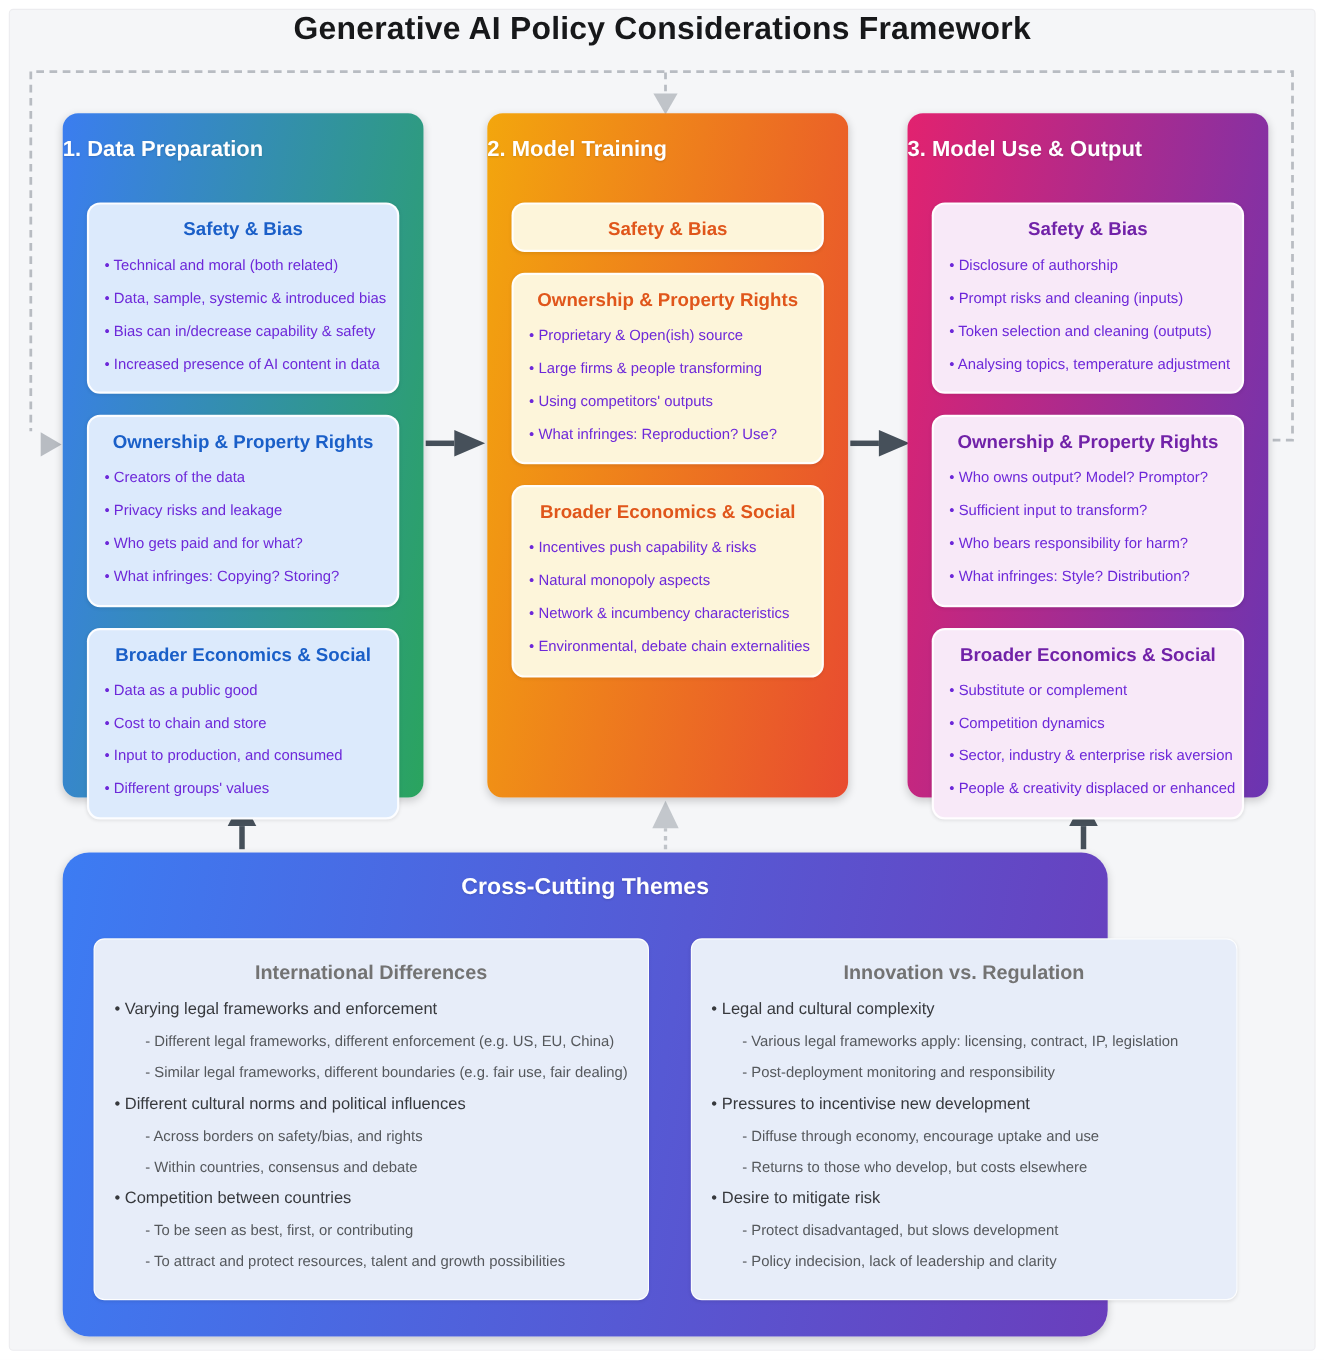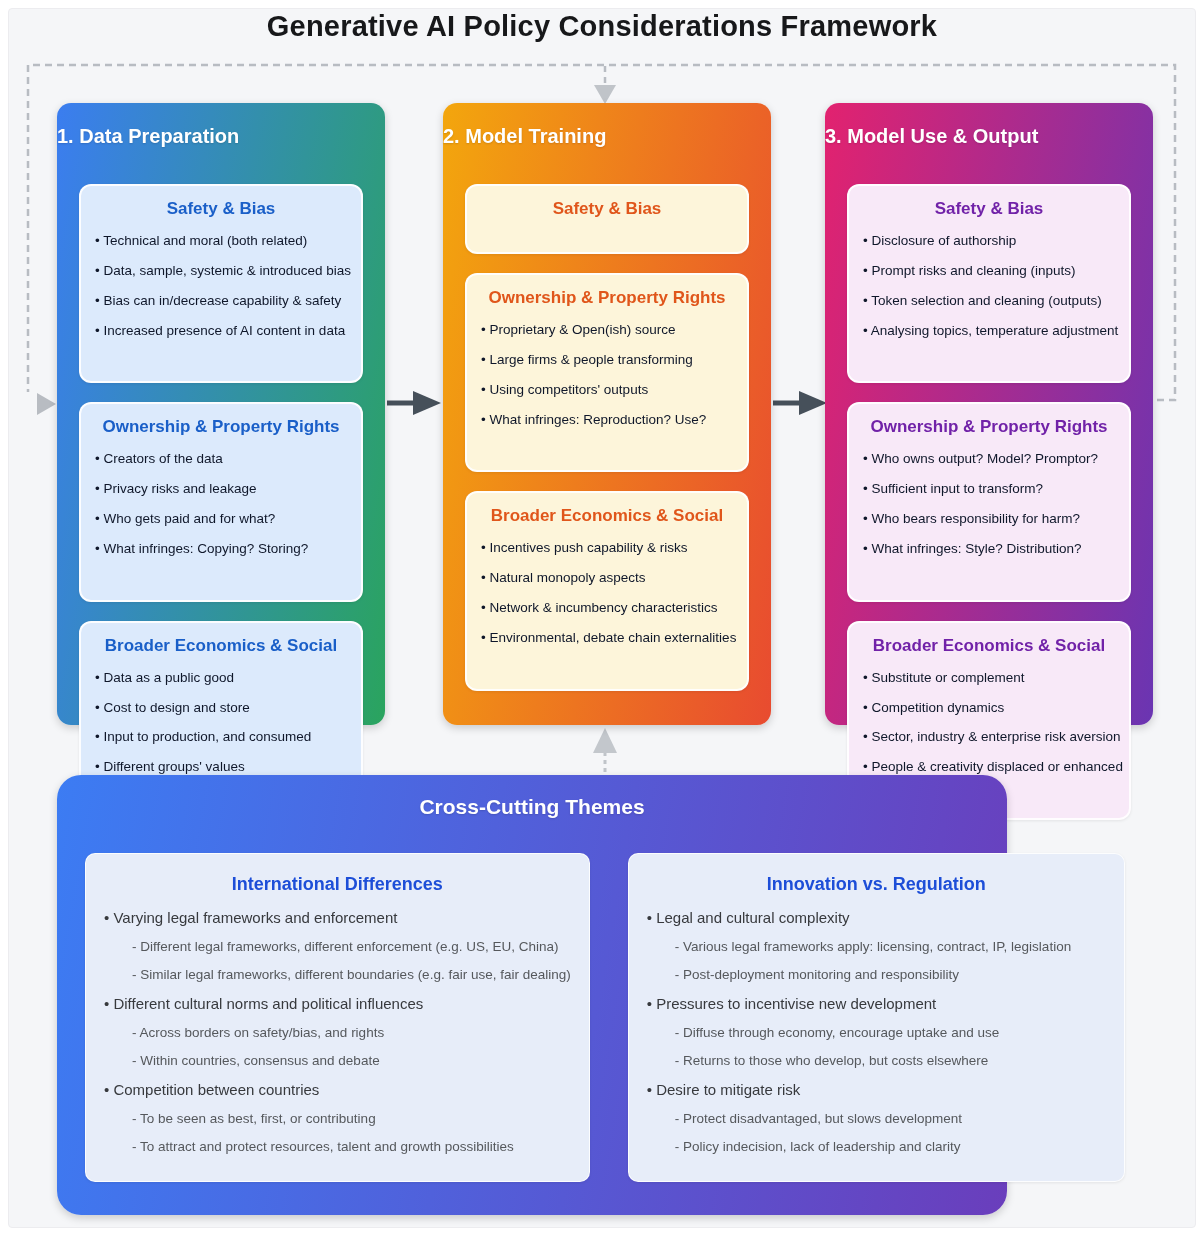--- a/index.html
+++ b/index.html
@@ -15,39 +15,39 @@
   .col { position:absolute; top:103px; width:328px; height:622px; border-radius:14px;
     box-shadow:0 3px 8px rgba(0,0,0,.18); }
   .col1 { left:57px;  background:linear-gradient(100deg, #3b7df0, #2aa45e); }
   .col2 { left:443px; background:linear-gradient(100deg, #f3a60d, #e84b30); }
   .col3 { left:825px; background:linear-gradient(100deg, #e2226f, #6a35b2); }
 
   .col-header { margin:22px 0 0; color:#ffffff; font-size:20px;
     font-weight:700; text-shadow:0 1px 2px rgba(0,0,0,.15); }
 
   .card { margin:0 22px 19px; background:var(--card-bg); border:2px solid rgba(255,255,255,.9);
-    border-radius:12px; padding:10px 12px 28px; box-shadow:0 1px 3px rgba(0,0,0,.08); }
+    border-radius:12px; padding:10px 12px 3px; box-shadow:0 1px 3px rgba(0,0,0,.08); }
   .card.first { margin-top:36px; }
   .col1 .card { --card-bg:#dceafc; --card-title:#1a5fc8; }
   .col2 .card { --card-bg:#fdf5da; --card-title:#e0561b; }
   .col3 .card { --card-bg:#f8e9f8; --card-title:#7122a8; }
 
   .card-title { text-align:center; font-weight:700; font-size:17px; margin:3px 0 5px; color:var(--card-title); }
   .card ul { list-style:none; margin:0; padding:0 0 0 2px; }
-  .card li { font-size:13.5px; line-height:1.1; color:#0f172a; margin:15px 0; white-space:nowrap; }
+  .card li { font-size:13.5px; line-height:1.1; color:#6d28d9; margin:15px 0; white-space:nowrap; }
   .card li::before { content:"• "; }
 
   .cross { position:absolute; left:57px; top:775px; width:950px; height:440px; border-radius:24px;
     background:linear-gradient(100deg, #3c7cf3, #6a3ebc); box-shadow:0 3px 8px rgba(0,0,0,.18); }
   .cross-header { margin:20px 0 0; text-align:center; color:#ffffff; font-size:21px; font-weight:700;
     text-shadow:0 1px 2px rgba(0,0,0,.15); }
   .cross-cards { position:absolute; top:78px; left:28px; width:1040px; display:flex; gap:38px; }
   .ccard { flex:1; min-height:300px; background:#e7edf9; border:1px solid rgba(255,255,255,.85);
     border-radius:10px; padding:14px 18px 14px; box-shadow:0 1px 3px rgba(0,0,0,.08); }
-  .ccard-title { text-align:center; color:#1d4ed8; font-size:18px; font-weight:700; margin:6px 0 14px; }
+  .ccard-title { text-align:center; color:#737373; font-size:18px; font-weight:700; margin:6px 0 14px; }
   .main-bullet { font-size:15px; color:#37393d; margin:13px 0; white-space:nowrap; }
   .main-bullet::before { content:"• "; }
   .sub-bullet { font-size:13.5px; color:#55585c; margin:13px 0 13px 28px; white-space:nowrap; }
   .sub-bullet::before { content:"- "; }
 </style>
 </head>
 <body>
 
 <div class="page">
   <div class="panel"></div>
@@ -90,21 +90,21 @@
         <li>Creators of the data</li>
         <li>Privacy risks and leakage</li>
         <li>Who gets paid and for what?</li>
         <li>What infringes: Copying? Storing?</li>
       </ul>
     </div>
     <div class="card">
       <div class="card-title">Broader Economics &amp; Social</div>
       <ul>
         <li>Data as a public good</li>
-        <li>Cost to design and store</li>
+        <li>Cost to chain and store</li>
         <li>Input to production, and consumed</li>
         <li>Different groups' values</li>
       </ul>
     </div>
   </div>
 
   <div class="col col2">
     <div class="col-header">2. Model Training</div>
     <div class="card first">
       <div class="card-title">Safety &amp; Bias</div>

